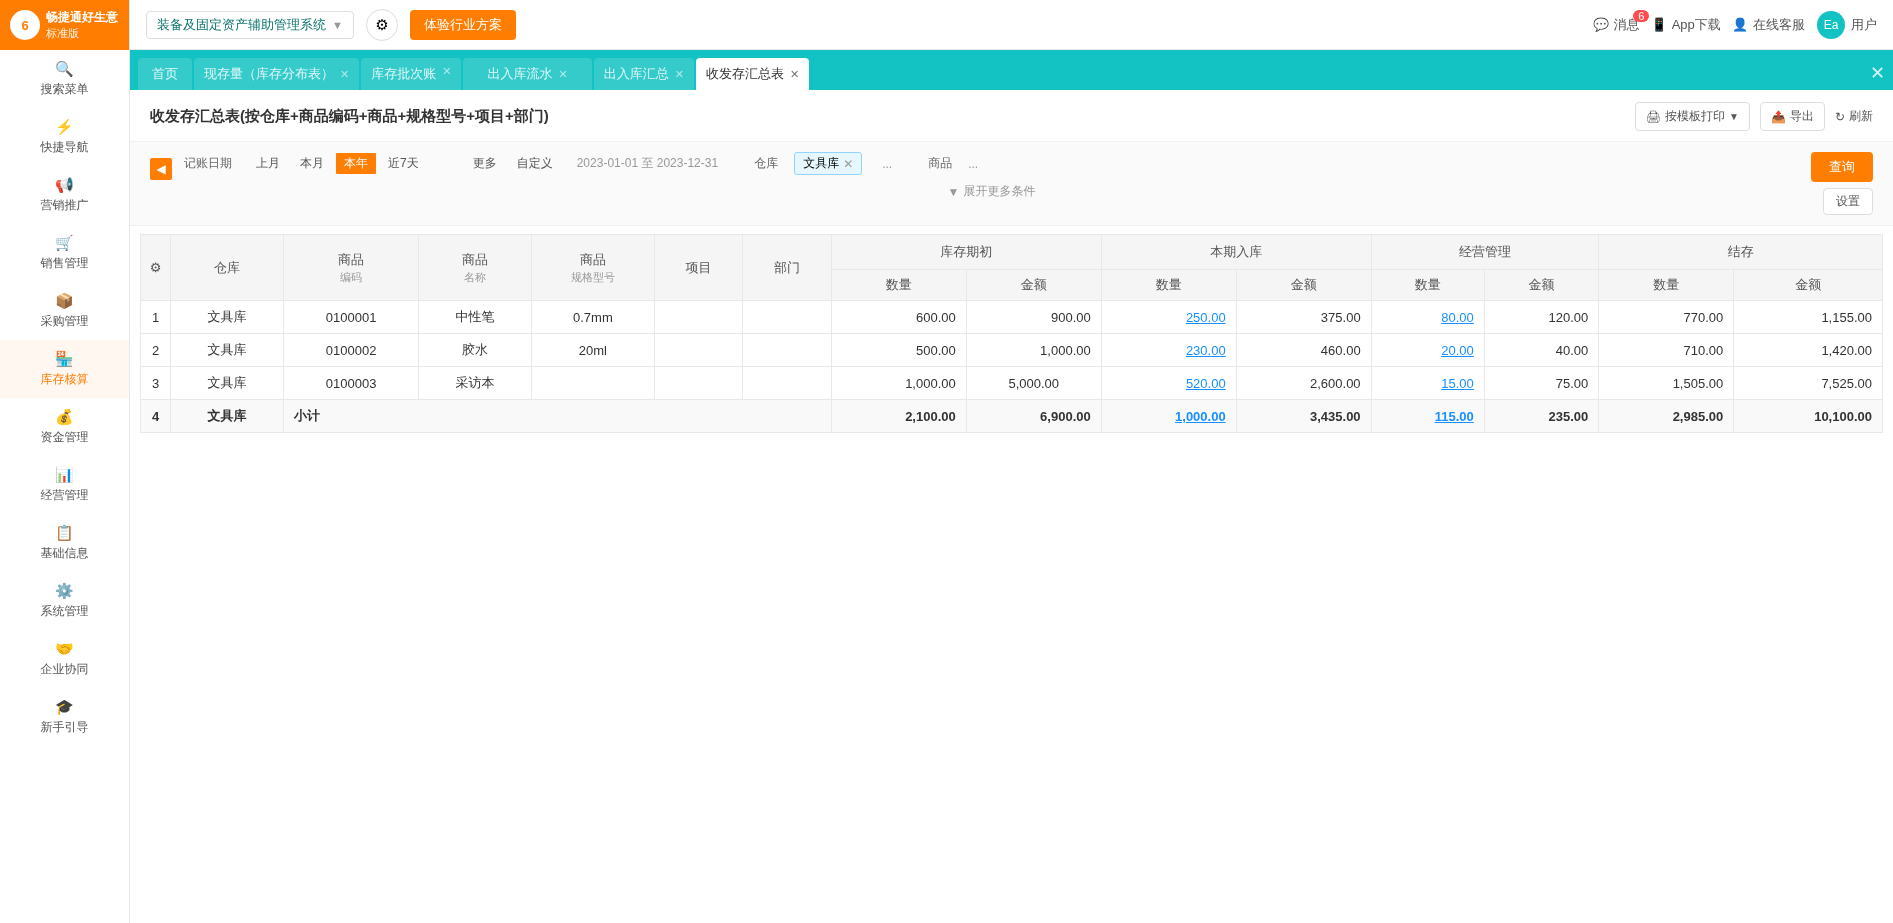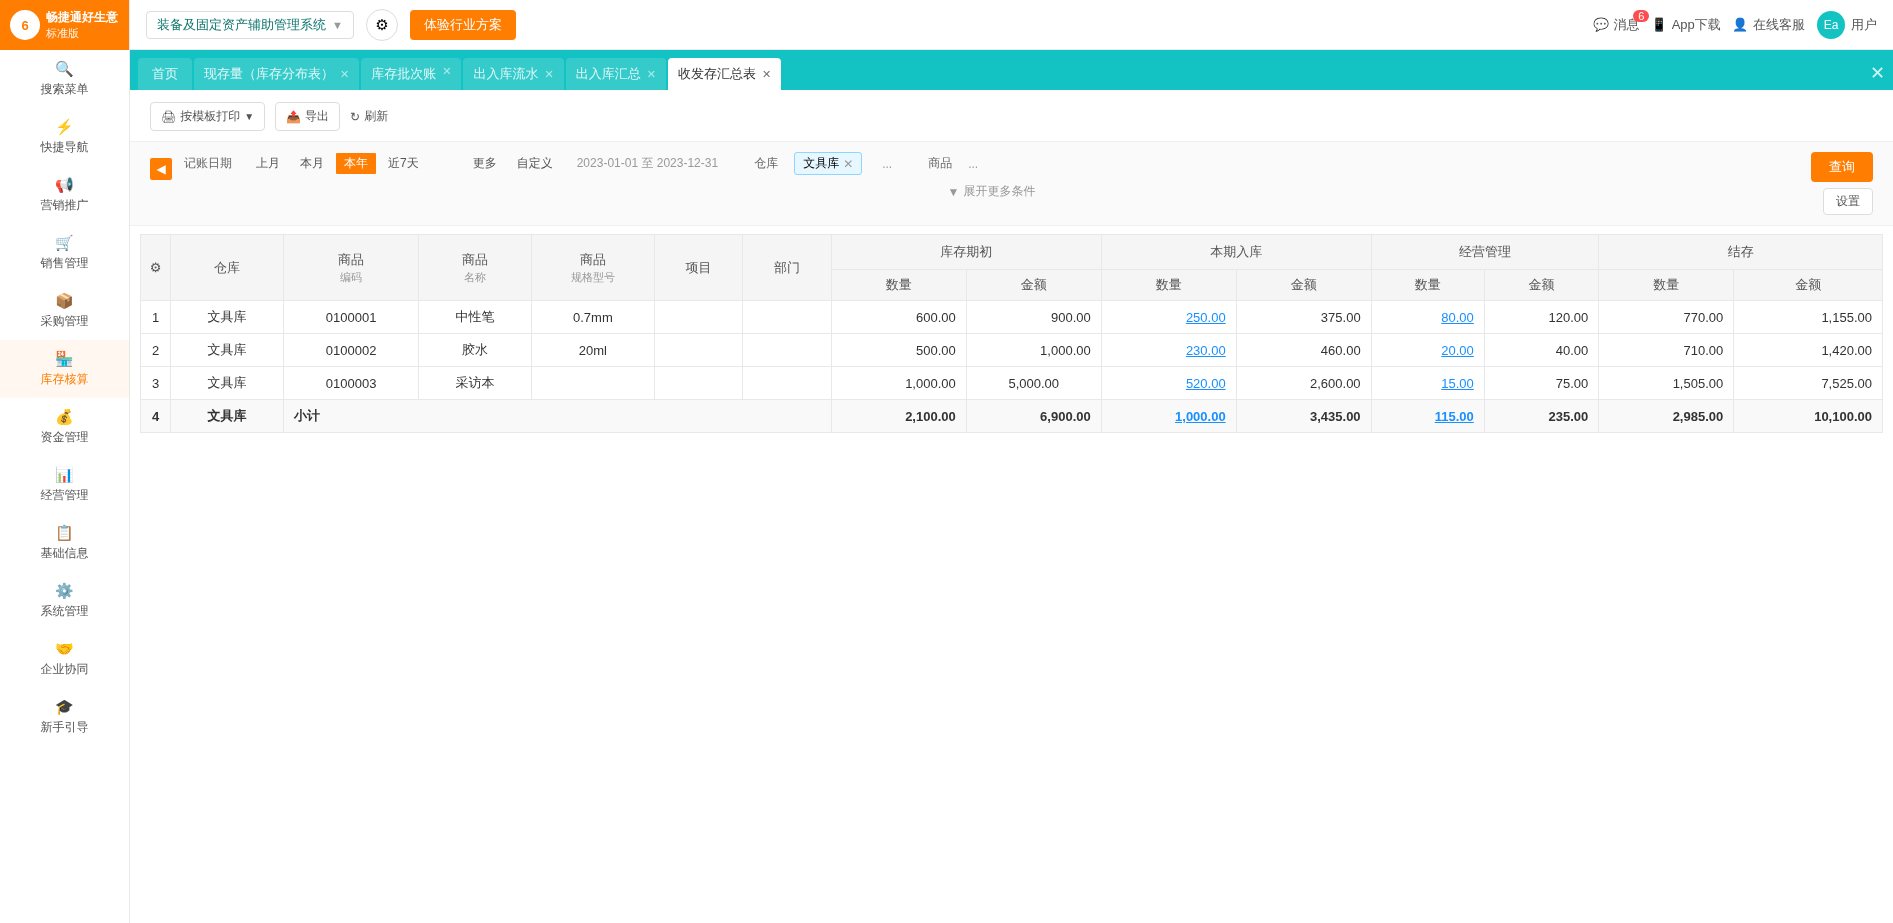--- a/index.html
+++ b/index.html
@@ -109,39 +109,40 @@
       <span>首页</span>
     </div>
     <div style="display:flex; align-items:center; gap:6px; padding:7px 10px; border-radius:4px 4px 0 0; cursor:pointer; font-size:13px; color:rgba(255,255,255,0.85); background:rgba(255,255,255,0.15); height:32px;">
       <span>现存量（库存分布表）</span>
       <span style="opacity:0.7; font-size:11px; cursor:pointer;">✕</span>
     </div>
     <div style="display:flex; gap:6px; padding:7px 10px; border-radius:4px 4px 0 0; cursor:pointer; font-size:13px; color:rgba(255,255,255,0.85); background:rgba(255,255,255,0.15); height:32px;">
       <span>库存批次账</span>
       <span style="opacity:0.7; font-size:11px; cursor:pointer;">✕</span>
     </div>
-    <div style="display:flex; align-items:center; gap:6px; padding:7px 10px; border-radius:4px 4px 0 0; cursor:pointer; font-size:13px; color:rgba(255,255,255,0.85); background:rgba(255,255,255,0.15); height:32px;">
+    <div style="display:flex; align-items:center; gap:6px; padding:7px 24px; border-radius:4px 4px 0 0; cursor:pointer; font-size:13px; color:rgba(255,255,255,0.85); background:rgba(255,255,255,0.15); height:32px;">
       <span>出入库流水</span>
       <span style="opacity:0.7; font-size:11px; cursor:pointer;">✕</span>
     </div>
     <div style="display:flex; align-items:center; gap:6px; padding:7px 10px; border-radius:4px 4px 0 0; cursor:pointer; font-size:13px; color:rgba(255,255,255,0.85); background:rgba(255,255,255,0.15); height:32px;">
       <span>出入库汇总</span>
       <span style="opacity:0.7; font-size:11px; cursor:pointer;">✕</span>
     </div>
     <div style="display:flex; align-items:center; gap:6px; padding:7px 10px; border-radius:4px 4px 0 0; cursor:pointer; font-size:13px; color:#333; background:#fff; height:32px;">
       <span>收发存汇总表</span>
       <span style="opacity:0.7; font-size:11px; cursor:pointer;">✕</span>
     </div>
     <div style="flex:1;"></div>
     <div style="color:#fff; cursor:pointer; font-size:18px; opacity:0.8; padding-bottom:6px;">✕</div>
   </div>
 
   <div style="flex:1; background:#fff; overflow:auto; display:flex; flex-direction:column;">
 
     <div style="padding:12px 20px 10px; border-bottom:1px solid #f0f0f0; display:flex; align-items:center; justify-content:space-between;">
+      <h2 style="font-size:15px; font-weight:bold; color:#333;">收发存汇总表(按仓库+商品编码+商品+规格型号+项目+部门)</h2>
       <div style="display:flex; align-items:center; gap:10px;">
         <div style="display:flex; align-items:center; gap:4px; padding:5px 10px; border:1px solid #ddd; border-radius:4px; cursor:pointer; font-size:12px; color:#555; background:#fff;">
           <span>🖨</span>
           <span>按模板打印</span>
           <span style="font-size:10px;">▼</span>
         </div>
         <div style="display:flex; align-items:center; gap:4px; padding:5px 10px; border:1px solid #ddd; border-radius:4px; cursor:pointer; font-size:12px; color:#555; background:#fff;">
           <span>📤</span>
           <span>导出</span>
         </div>

